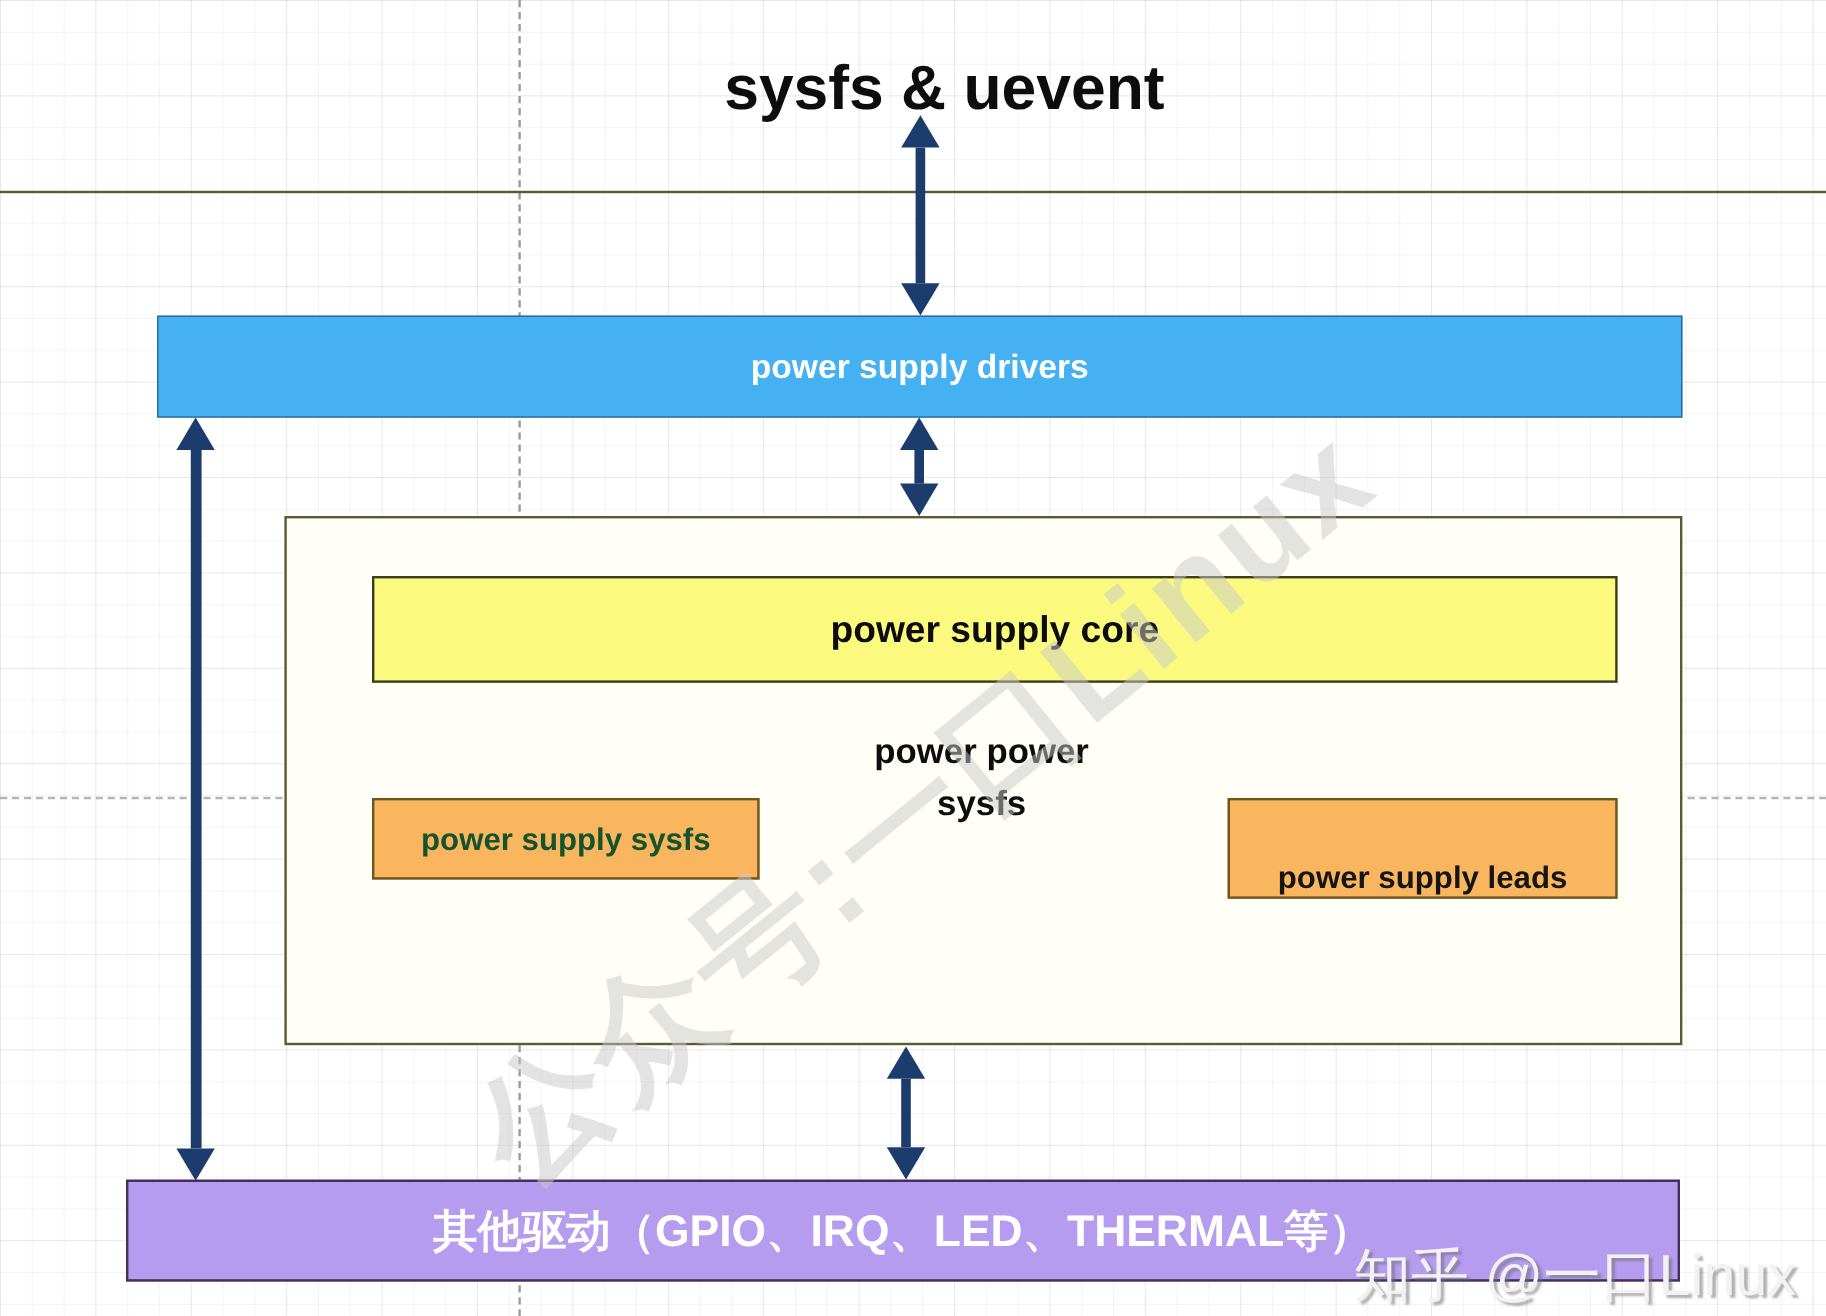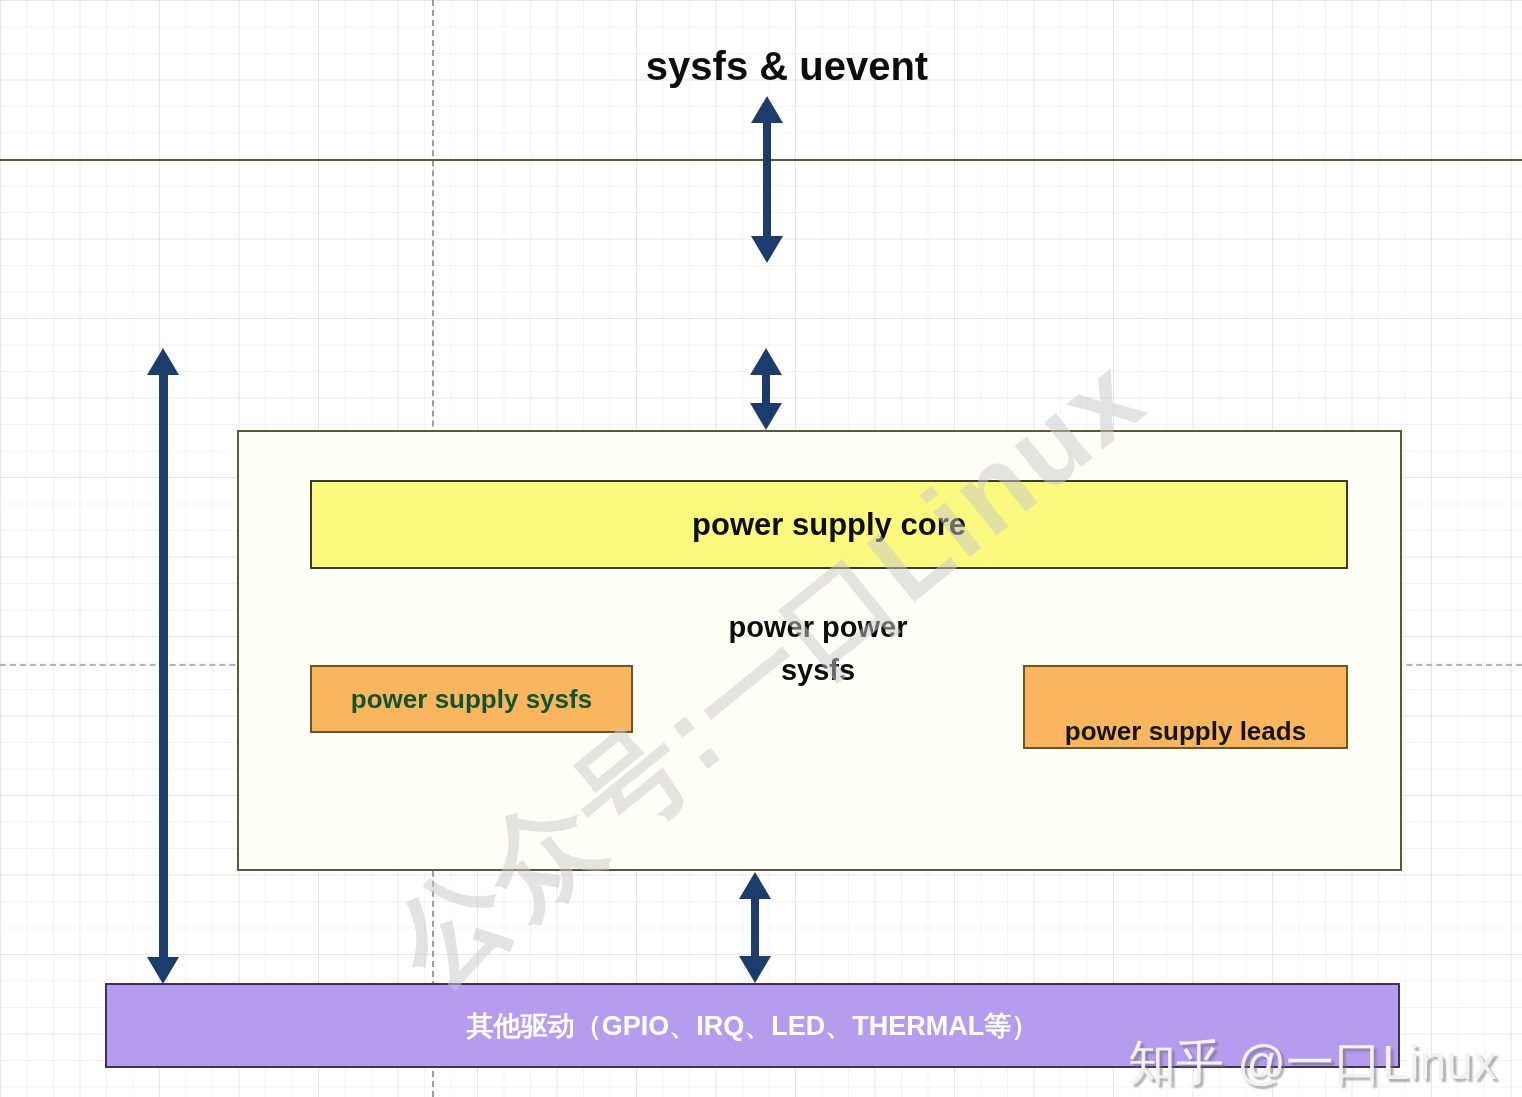--- a/index.html
+++ b/index.html
@@ -23,21 +23,21 @@
   .dash-h{
     position:absolute; left:0; top:664px; width:1522px; height:0;
     border-top:2px dashed #b5b5b5; z-index:1;
   }
   .hline{
     position:absolute; left:0; top:159px; width:1522px; height:2px;
     background:var(--line,#5d5a33); z-index:1;
   }
   .title{
     position:absolute; left:787px; top:44px; transform:translateX(-50%);
-    font-size:40px; font-weight:bold; color:#0d0d0d; white-space:nowrap; z-index:4;
+    font-size:52px; font-weight:bold; color:#0d0d0d; white-space:nowrap; z-index:4;
   }
   .box{
     position:absolute; display:flex; align-items:center; justify-content:center;
     box-sizing:border-box; z-index:2; font-weight:bold; text-align:center;
   }
   .box-drivers{
     left:131px; top:263px; width:1271px; height:85px;
     background:var(--c-blue,#45b1f3); border:1px solid #1d5f8f;
     color:#ffffff; font-size:28px;
   }
@@ -60,21 +60,21 @@
     color:#14532d; font-size:26px;
   }
   .box-leads{
     left:1023px; top:665px; width:325px; height:84px;
     background:var(--c-orange,#f9b65f); border:2px solid #6e5522;
     color:#151515; font-size:26px;align-items:flex-end;
   }
   .box-other{
     left:105px; top:983px; width:1295px; height:85px;
     background:var(--c-purple,#b59cef); border:2px solid #43315c;
-    color:#ffffff; font-size:27px;
+    color:#ffffff; font-size:37px;
   }
   
   .arrow-v{
     position:absolute; width:32px; display:flex; flex-direction:column;
     align-items:center; z-index:3;
   }
   .arrow-v .head-up{
     width:0;height:0;
     border-left:16px solid transparent;border-right:16px solid transparent;
     border-bottom:27px solid var(--arrow,#1d3c6e);
@@ -127,20 +127,23 @@
     <div class="shaft"></div>
     <div class="head-down"></div>
   </div>
 
   <div class="arrow-v" style="left:739px; top:872px; height:111px;">
     <div class="head-up"></div>
     <div class="shaft"></div>
     <div class="head-down"></div>
   </div>
 
+  <div class="box box-drivers">
+    <span>power supply drivers</span>
+  </div>
 
   <div class="box box-class"></div>
 
   <div class="box box-core">
     <span>power supply core</span>
   </div>
 
   <div class="class-label">
     <div>power power</div>
     <div>sysfs</div>

